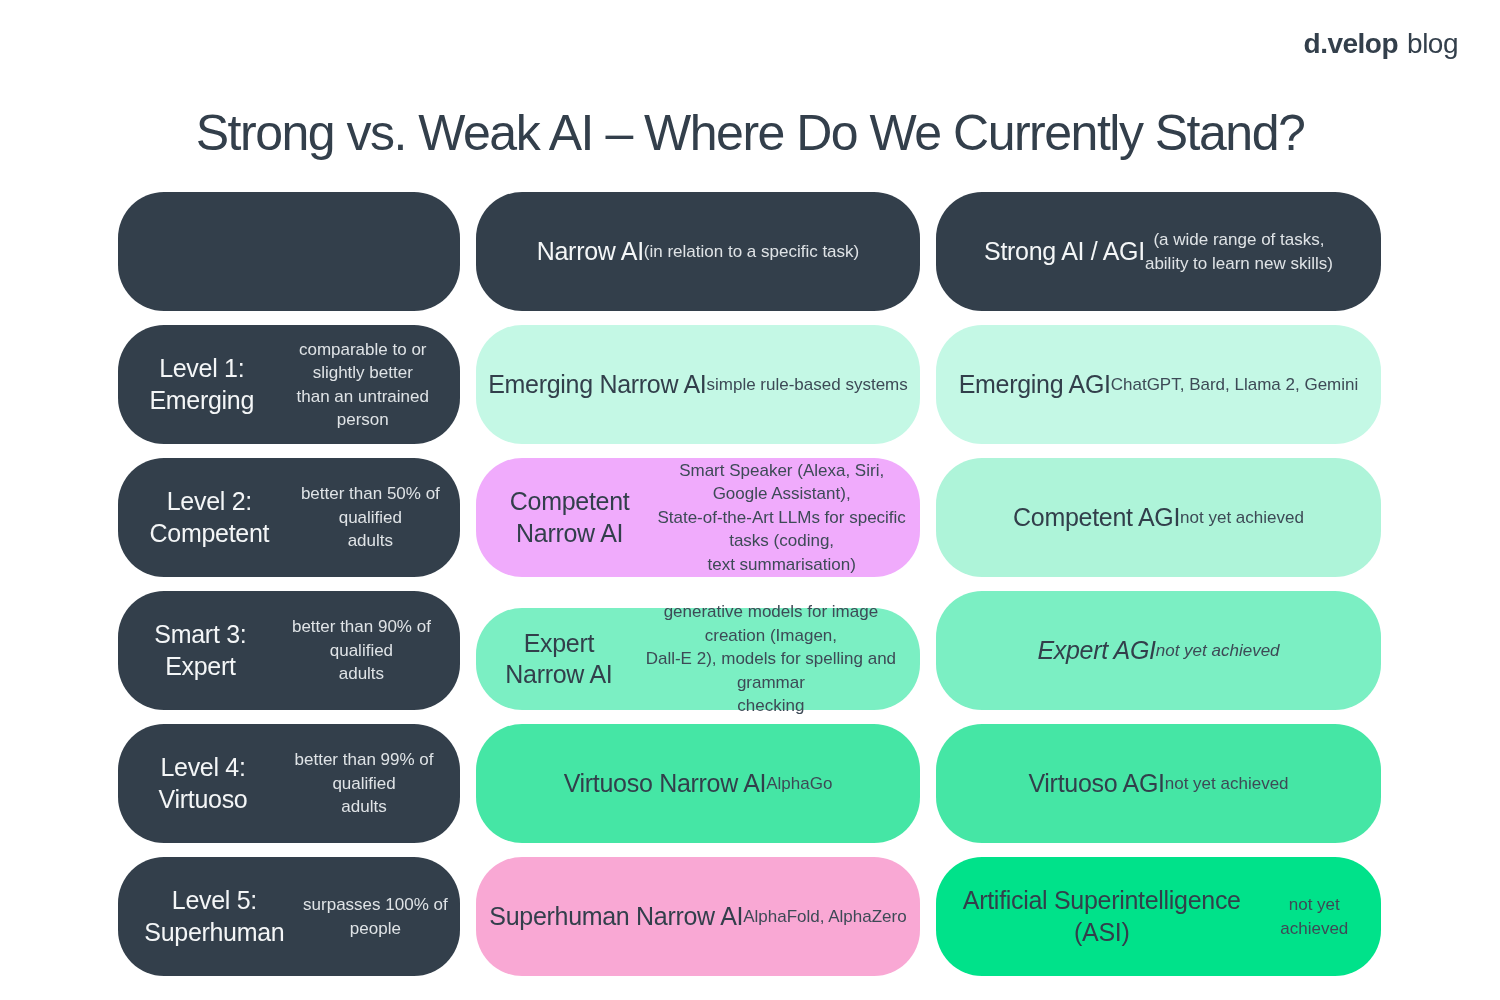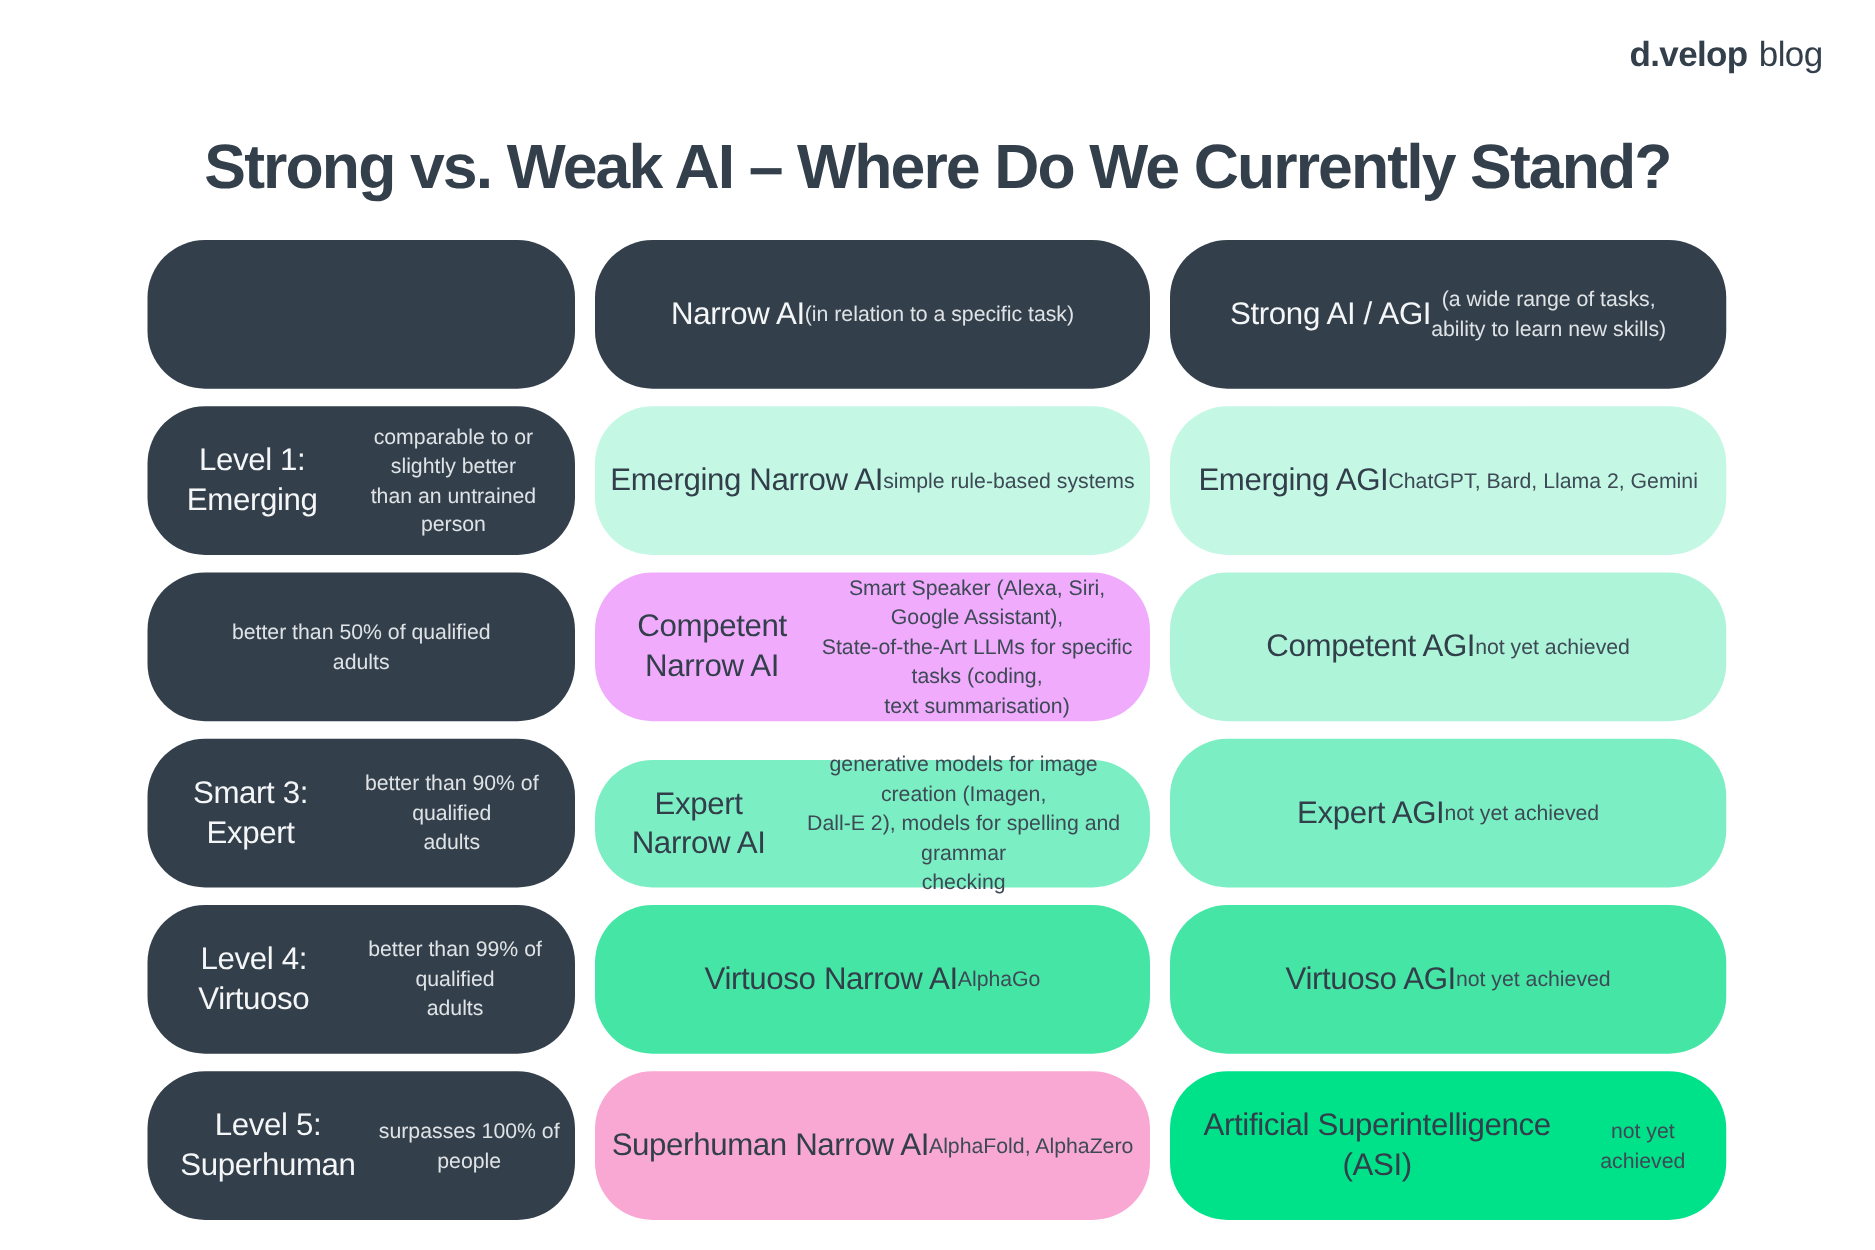--- a/index.html
+++ b/index.html
@@ -14,21 +14,21 @@
   .logo {
     position:absolute; top:28px; right:42px;
     font-size:28px; color:var(--ink);
     letter-spacing:-0.5px;
   }
   .logo .brand { font-weight:800; }
   .logo .suffix { font-weight:300; margin-left:9px; }
   .page-title {
     position:absolute; top:104px; left:0; right:0;
     text-align:center;
-    font-size:50px; font-weight:700; letter-spacing:-1.5px;
+    font-size:50px; font-weight:400; letter-spacing:-1.5px;
     color:var(--ink);
   }
   .grid {
     position:absolute; top:192px; left:118px;
     display:grid;
     grid-template-columns:342px 444px 445px;
     grid-auto-rows:119px;
     column-gap:16px; row-gap:14px;
   }
   .cell {
@@ -82,20 +82,21 @@
   <div class="cell green" style="background: rgb(196, 248, 229);">
     <div class="cell-title">Emerging Narrow AI</div>
     <div class="cell-sub">simple rule-based systems</div>
   </div>
   <div class="cell green" style="background: rgb(196, 248, 229);">
     <div class="cell-title">Emerging AGI</div>
     <div class="cell-sub">ChatGPT, Bard, Llama 2, Gemini</div>
   </div>
 
   <div class="cell dark">
+    <div class="cell-title">Level 2: Competent</div>
     <div class="cell-sub">better than 50% of qualified
 adults</div>
   </div>
   <div class="cell green" style="background: #f0abfc;">
     <div class="cell-title">Competent Narrow AI</div>
     <div class="cell-sub">Smart Speaker (Alexa, Siri, Google Assistant),
 State-of-the-Art LLMs for specific tasks (coding,
 text summarisation)</div>
   </div>
   <div class="cell green" style="background: rgb(174, 244, 217);">
@@ -107,21 +108,21 @@
     <div class="cell-title">Smart 3: Expert</div>
     <div class="cell-sub">better than 90% of qualified
 adults</div>
   </div>
   <div class="cell green" style="background: rgb(123, 239, 195); margin-top: 17px;">
     <div class="cell-title">Expert Narrow AI</div>
     <div class="cell-sub">generative models for image creation (Imagen,
 Dall-E 2), models for spelling and grammar
 checking</div>
   </div>
-  <div class="cell green" style="background: rgb(123, 239, 195);">
+  <div class="cell green" style="background: rgb(123, 239, 195); font-style: italic;">
     <div class="cell-title">Expert AGI</div>
     <div class="cell-sub">not yet achieved</div>
   </div>
 
   <div class="cell dark">
     <div class="cell-title">Level 4: Virtuoso</div>
     <div class="cell-sub">better than 99% of qualified
 adults</div>
   </div>
   <div class="cell green" style="background: rgb(69, 230, 165);">

